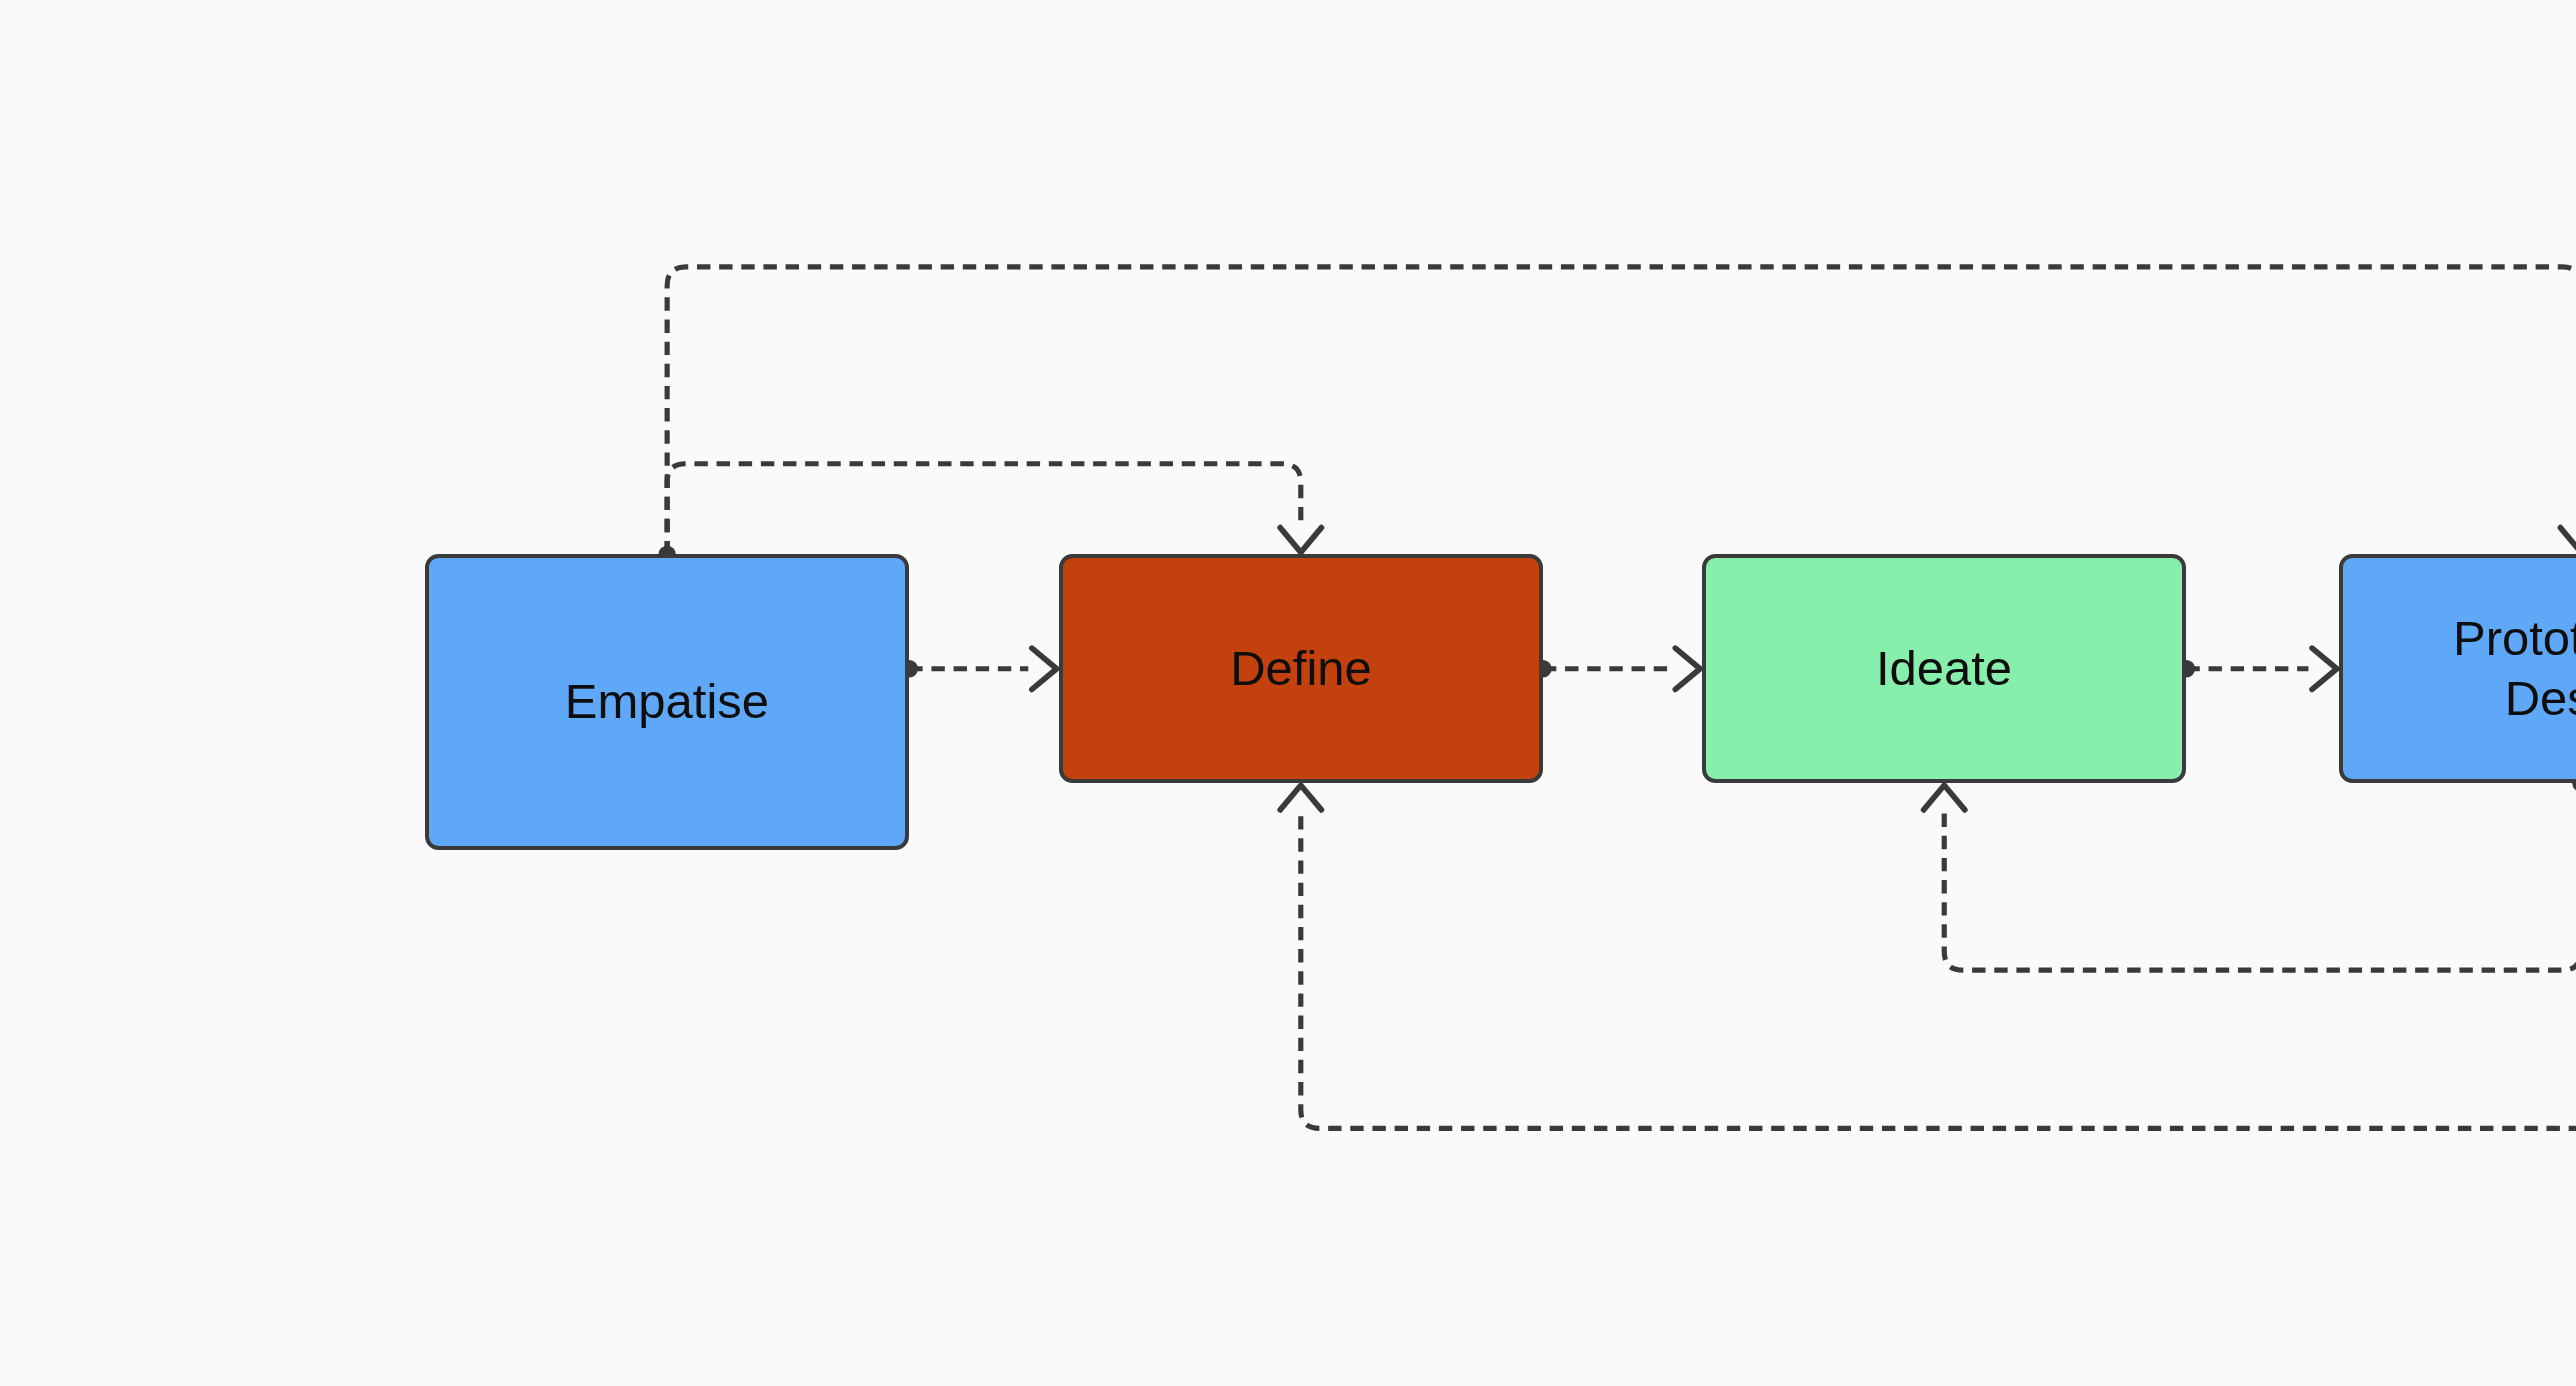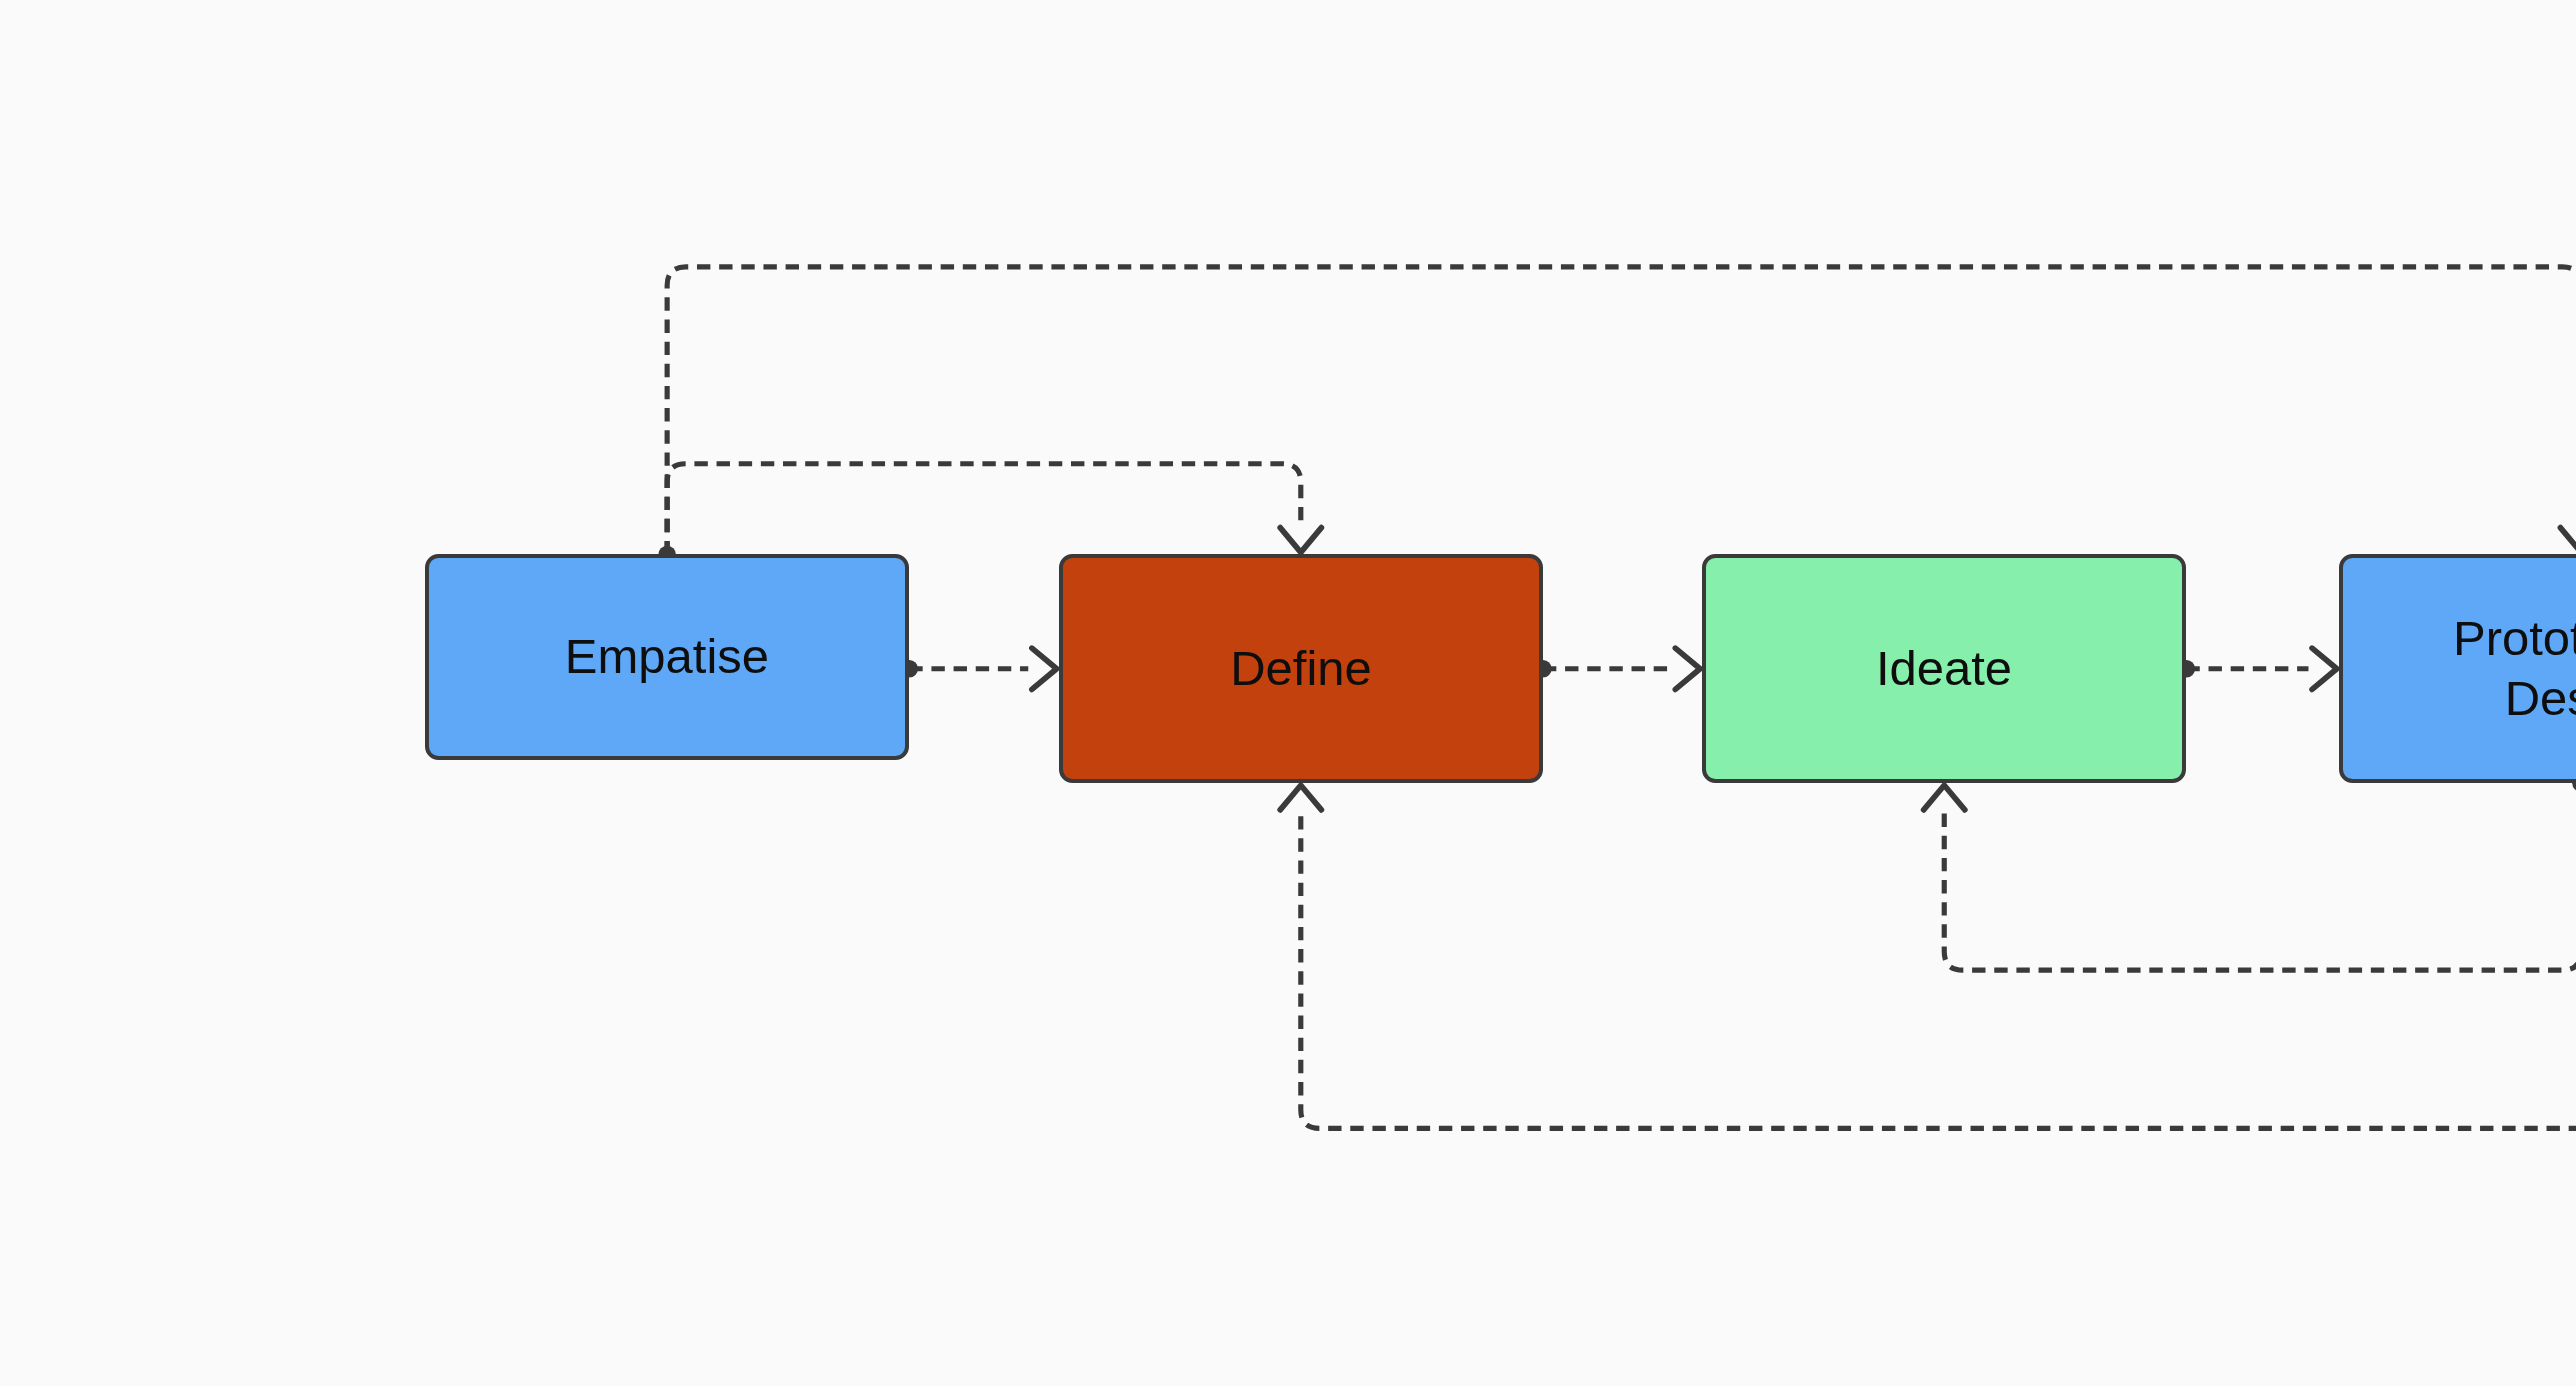--- a/index.html
+++ b/index.html
@@ -90,21 +90,21 @@
         <path class="arrowhead" d="M 3734 1572 L 3774 1524 L 3814 1572" stroke="#3a3a3a"></path>
         <circle cx="5010" cy="1520" r="17" fill="#3a3a3a"></circle>
       </g>
       <g>
         <path class="edge" d="M 6248 1520 L 6248 2154 Q 6248 2190 6212 2190 L 2561 2190 Q 2525 2190 2525 2154 L 2525 1576" stroke="#3a3a3a"></path>
         <path class="arrowhead" d="M 2485 1572 L 2525 1524 L 2565 1572" stroke="#3a3a3a"></path>
         <circle cx="6248" cy="1520" r="17" fill="#3a3a3a"></circle>
       </g>
     </svg>
   <div id="node-layer">
-      <div class="node" style="left: 425px; top: 554px; width: 484px; height: 206px; background: rgb(94, 168, 247); border-color: rgb(58, 58, 58); color: rgb(14, 14, 14);">
+      <div class="node" style="left: 425px; top: 554px; width: 484px; height: 296px; background: rgb(94, 168, 247); border-color: rgb(58, 58, 58); color: rgb(14, 14, 14);">
         <span class="node-label">Empatise</span>
       </div>
       <div class="node" style="left: 1059px; top: 554px; width: 484px; height: 229px; background: #c2410c; border-color: rgb(58, 58, 58); color: rgb(14, 14, 14);">
         <span class="node-label">Define</span>
       </div>
       <div class="node" style="left: 1702px; top: 554px; width: 484px; height: 229px; background: #86efac; border-color: rgb(58, 58, 58); color: rgb(14, 14, 14);">
         <span class="node-label">Ideate</span>
       </div>
       <div class="node" style="left: 2339px; top: 554px; width: 484px; height: 229px; background: rgb(94, 168, 247); border-color: rgb(58, 58, 58); color: rgb(14, 14, 14);">
         <span class="node-label">Prototype &amp;</span>

